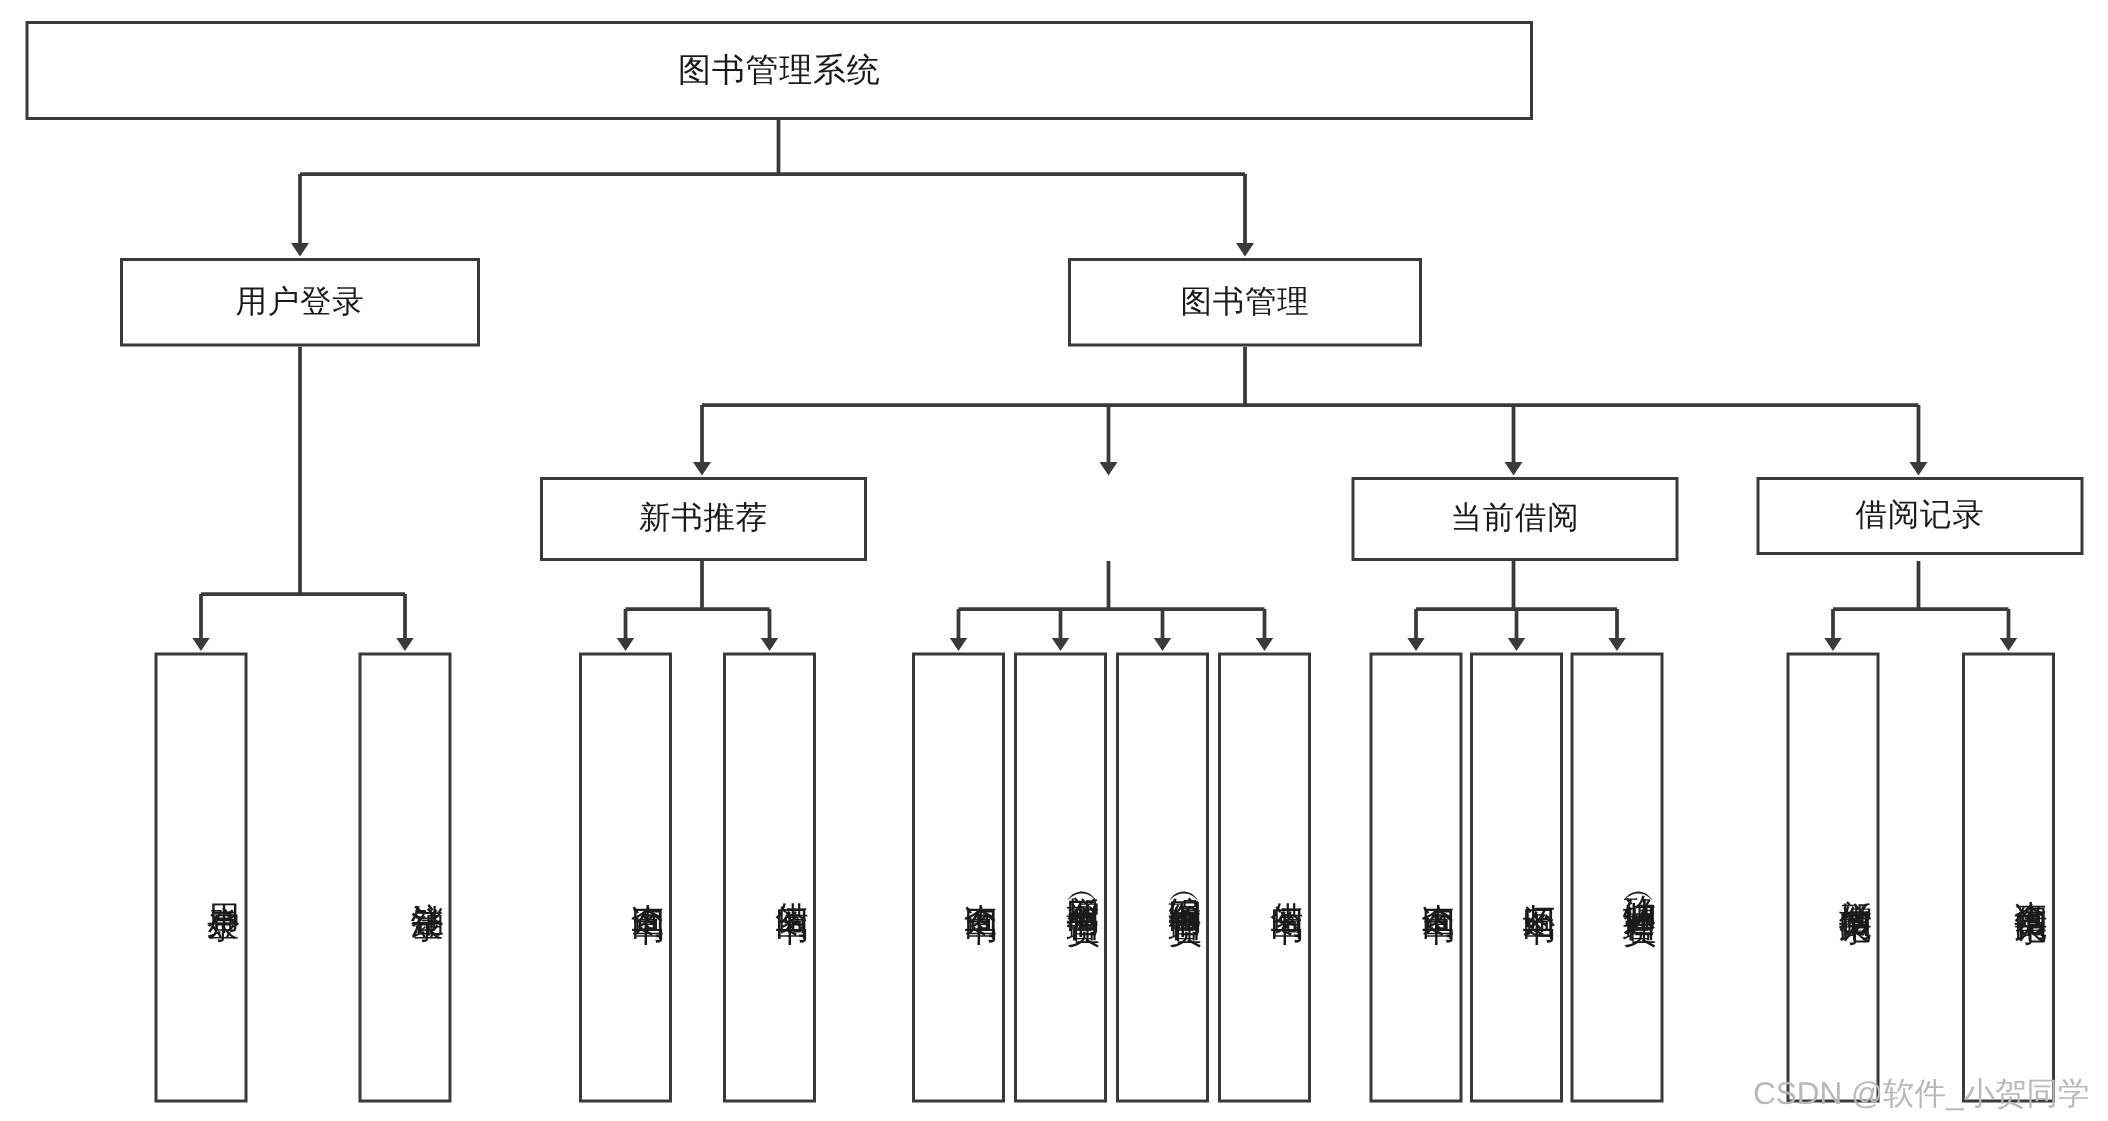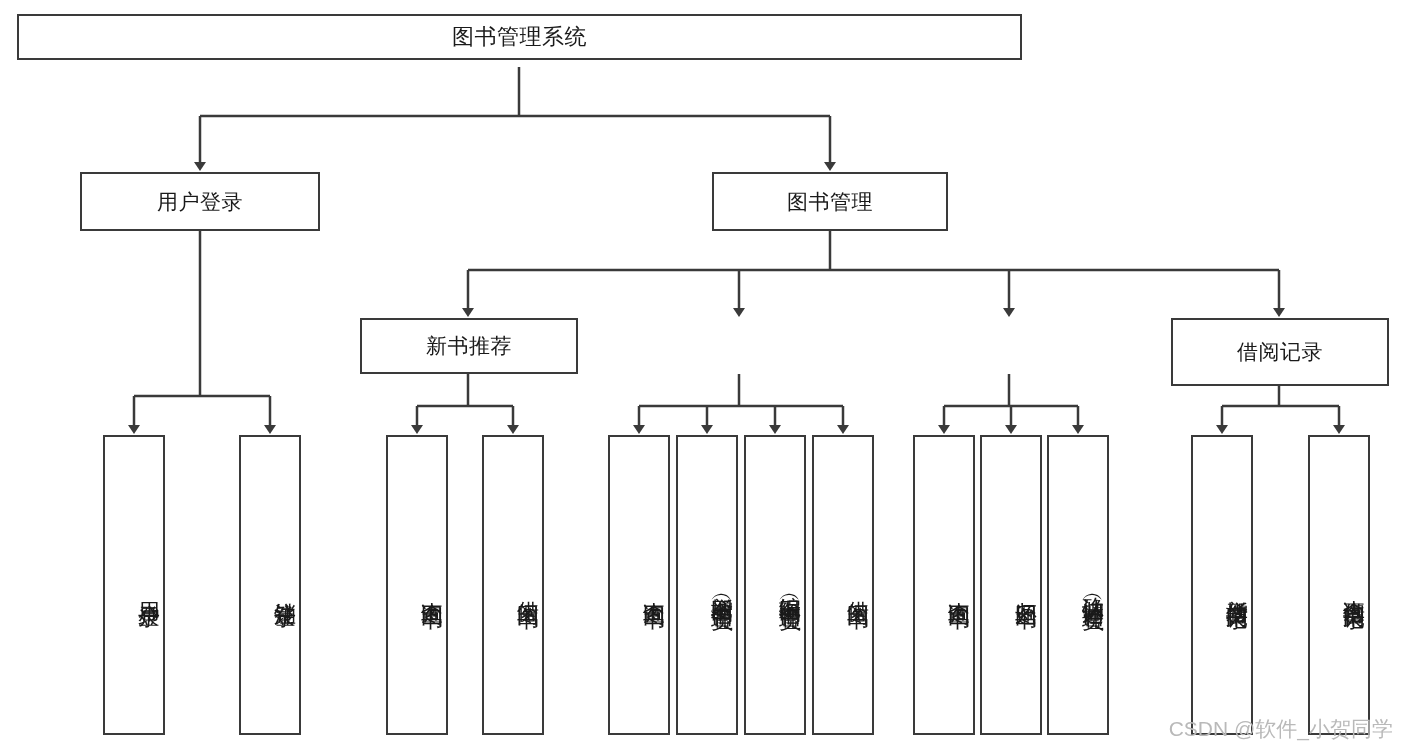--- a/index.html
+++ b/index.html
@@ -118,39 +118,42 @@
       <path d="M 1011 406 L 1011 426" marker-end="url(#arrow)"></path>
       <path d="M 1078 406 L 1078 426" marker-end="url(#arrow)"></path>
 
       <path d="M 1279 374 L 1279 406"></path>
       <path d="M 1222 406 L 1339 406"></path>
       <path d="M 1222 406 L 1222 426" marker-end="url(#arrow)"></path>
       <path d="M 1339 406 L 1339 426" marker-end="url(#arrow)"></path>
     </g>
   </svg>
 
-  <div class="node horiz" id="root-node" style="left:17px; top:14px; width:1005px; height:46px;">
+  <div class="node horiz" id="root-node" style="left:17px; top:14px; width:1005px; height:66px;">
     <span>图书管理系统</span>
   </div>
 
   <div class="node horiz" style="left:80px; top:172px; width:240px; height:59px;">
     <span>用户登录</span>
   </div>
 
   <div class="node horiz" style="left:712px; top:172px; width:236px; height:59px;">
     <span>图书管理</span>
   </div>
 
   <div class="node horiz" style="left:360px; top:318px; width:218px; height:56px;">
     <span>新书推荐</span>
   </div>
 
 
-
-  <div class="node horiz" style="left:1171px; top:318px; width:218px; height:68px;">
+  <div class="node horiz" style="left:901px; top:318px; width:218px; height:56px;">
+    <span>当前借阅</span>
+  </div>
+
+  <div class="node horiz" style="left:1171px; top:318px; width:218px; height:52px;">
     <span>借阅记录</span>
   </div>
 
   <div class="node vert" style="left:103px; top:435px; width:62px; height:300px;">
     <span>用户登录</span>
   </div>
 
   <div class="node vert" style="left:239px; top:435px; width:62px; height:300px;">
     <span>注销登录</span>
   </div>

